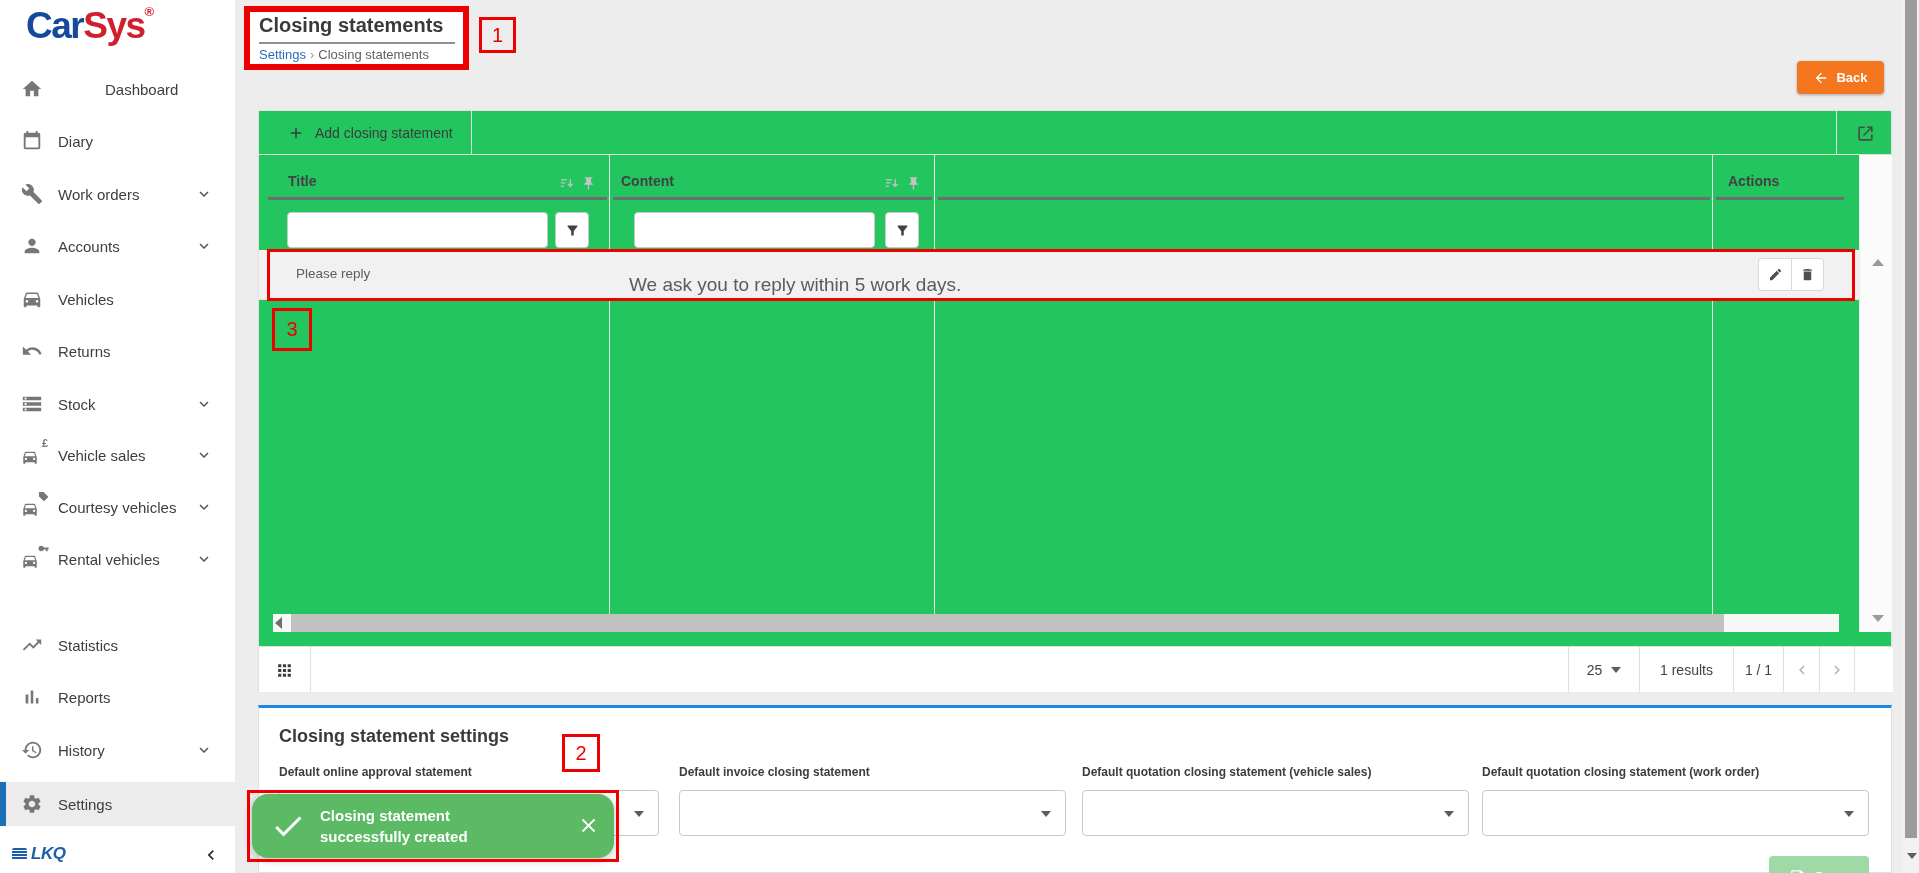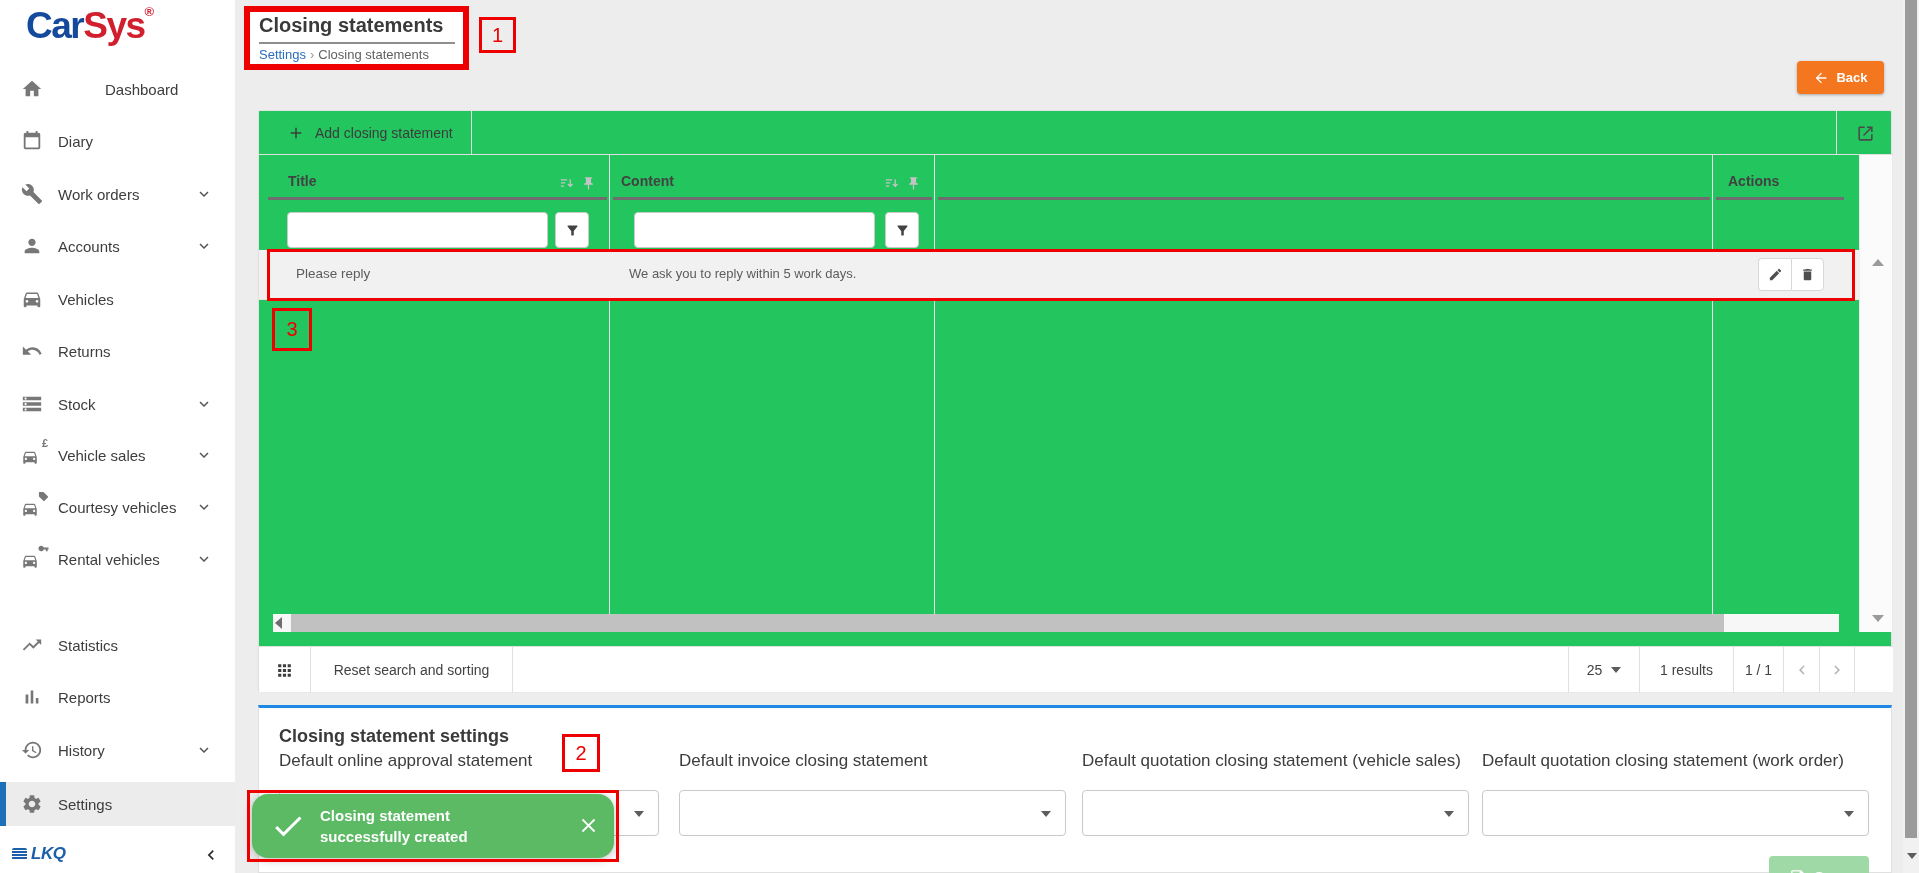--- a/index.html
+++ b/index.html
@@ -50,21 +50,21 @@
 .export-btn .icon{width:19px;height:19px;color:#4a4a4a}
 .colsep{position:absolute;top:44px;height:477px;width:1px;background:#e9e9e9}
 .hdr-label{position:absolute;top:62px;font-size:14px;font-weight:700;color:#424242;white-space:nowrap}
 .hdr-mini{position:absolute;top:65px;width:15px;height:15px;color:#c4c4c4}
 .hdr-underline{position:absolute;top:86px;height:3px;background:#6e6e6e}
 .filter-input{position:absolute;top:101px;height:36px;background:#fff;border:1px solid #c9c9c9;border-radius:4px;font-size:13px;padding:0 8px;color:#3d3d3d;outline:none}
 .funnel-btn{position:absolute;top:101px;width:34px;height:36px;background:#fff;border:1px solid #c9c9c9;border-radius:4px;display:flex;align-items:center;justify-content:center;cursor:pointer}
 .funnel-btn .icon{width:15px;height:15px;color:#424242}
 .data-row{position:absolute;left:0;top:139px;width:1600px;height:50px;background:#f1f1f2;border-bottom:1px solid #e4e4e4;cursor:pointer}
 .cell-title{position:absolute;left:37px;top:16px;font-size:13.5px;color:#5c5c5c;white-space:nowrap}
-.cell-content{position:absolute;left:370px;top:16px;font-size:13px;color:#5c5c5c;white-space:nowrap}
+.cell-content{position:absolute;left:370px;top:24px;font-size:19px;color:#5c5c5c;white-space:nowrap}
 .action-btns{position:absolute;left:1499px;top:8px;display:flex}
 .action-btn{width:33px;height:33px;background:#fff;border:1px solid #d8d8d8;display:flex;align-items:center;justify-content:center;cursor:pointer}
 .action-btn:first-child{border-radius:4px 0 0 4px;border-right:none}
 .action-btn:last-child{border-radius:0 4px 4px 0}
 .action-btn .icon{width:15px;height:15px;color:#4f4f4f}
 .vscroll-mini{position:absolute;left:1600px;top:44px;width:33px;height:477px;background:#fbfbfb;border-left:1px solid #ededed}
 .tri-up{position:absolute;left:12px;top:104px;width:0;height:0;border-left:6px solid transparent;border-right:6px solid transparent;border-bottom:7px solid #9a9a9a;cursor:pointer}
 .tri-down{position:absolute;left:12px;top:460px;width:0;height:0;border-left:6px solid transparent;border-right:6px solid transparent;border-top:7px solid #9a9a9a;cursor:pointer}
 .hscroll{position:absolute;left:14px;top:503px;width:1566px;height:18px;background:#f7f7f7}
 .hscroll-left{position:absolute;left:2px;top:3px;width:0;height:0;border-top:6px solid transparent;border-bottom:6px solid transparent;border-right:7px solid #6e6e6e;cursor:pointer}
@@ -75,21 +75,21 @@
 .gf-border-r{border-right:1px solid #e0e0e0}
 .grid-ic{width:19px;height:19px;color:#3c3c3c}
 .reset-lbl{font-size:14px;color:#424242;white-space:nowrap}
 .gf-text{font-size:14px;color:#424242;white-space:nowrap}
 .caret{width:0;height:0;border-left:5px solid transparent;border-right:5px solid transparent;border-top:6px solid #5c5c5c;margin-left:9px}
 .page-chevron{width:18px;height:18px;color:#b3b3b3}
 
 
 .settings-panel{position:absolute;left:258px;top:705px;width:1634px;height:168px;background:#fff;border:1px solid #e0e0e0;border-top:3px solid #1e88e5}
 .settings-title{position:absolute;left:20px;top:18px;font-size:18px;font-weight:700;color:#3a3a3a;white-space:nowrap}
-.field-label{position:absolute;font-size:17px;font-weight:400;color:#3d3d3d;top:43px;white-space:nowrap}
+.field-label{position:absolute;font-size:12px;font-weight:700;color:#3d3d3d;top:57px;white-space:nowrap}
 .select-box{position:absolute;top:82px;height:46px;background:#fff;border:1px solid #c9c9c9;border-radius:4px;cursor:pointer}
 .select-caret{position:absolute;right:14px;top:20px;width:0;height:0;border-left:5px solid transparent;border-right:5px solid transparent;border-top:6px solid #5c5c5c}
 .save-btn{position:absolute;left:1510px;top:148px;width:100px;height:40px;background:#9fd9a6;border-radius:4px;display:flex;align-items:center;justify-content:center;gap:8px;color:#fff;font-weight:700;font-size:15px;cursor:pointer}
 .save-btn .icon{width:17px;height:17px;color:#fff}
 
 
 .toast{position:absolute;left:252px;top:794px;width:362px;height:64px;background:#5cb964;border-radius:16px;box-shadow:0 2px 10px rgba(0,0,0,.25);z-index:5}
 .toast-check{position:absolute;left:18px;top:14px;width:36px;height:36px;color:#fff}
 .toast-text{position:absolute;left:68px;top:11px;color:#fff;font-weight:700;font-size:15px;line-height:21px}
 .toast-close{position:absolute;right:14px;top:20px;width:23px;height:23px;color:#fff;cursor:pointer}
@@ -409,23 +409,20 @@
     </div>
 
     <div class="grid-footer">
       <div class="gf-cell gf-border-r" style="left:0;width:52px">
         <span class="grid-ic icon">
             <svg viewBox="0 0 24 24" fill="currentColor">
               <path d="M4 8h4V4H4v4zm6 0h4V4h-4v4zm6-4v4h4V4h-4zM4 14h4v-4H4v4zm6 0h4v-4h-4v4zm6 0h4v-4h-4v4zM4 20h4v-4H4v4zm6 0h4v-4h-4v4zm6 0h4v-4h-4v4z"></path>
             </svg>
           </span>
       </div>
-      <div class="gf-cell gf-border-r" style="left:52px;width:202px">
-        <span class="reset-lbl">Reset search and sorting</span>
-      </div>
       <div class="gf-cell gf-border-l" style="left:1309px;width:71px">
         <span class="gf-text">25</span>
         <span class="caret"></span>
       </div>
       <div class="gf-cell gf-border-l" style="left:1380px;width:94px">
         <span class="gf-text">1 results</span>
       </div>
       <div class="gf-cell gf-border-l" style="left:1474px;width:50px">
         <span class="gf-text">1 / 1</span>
       </div>

